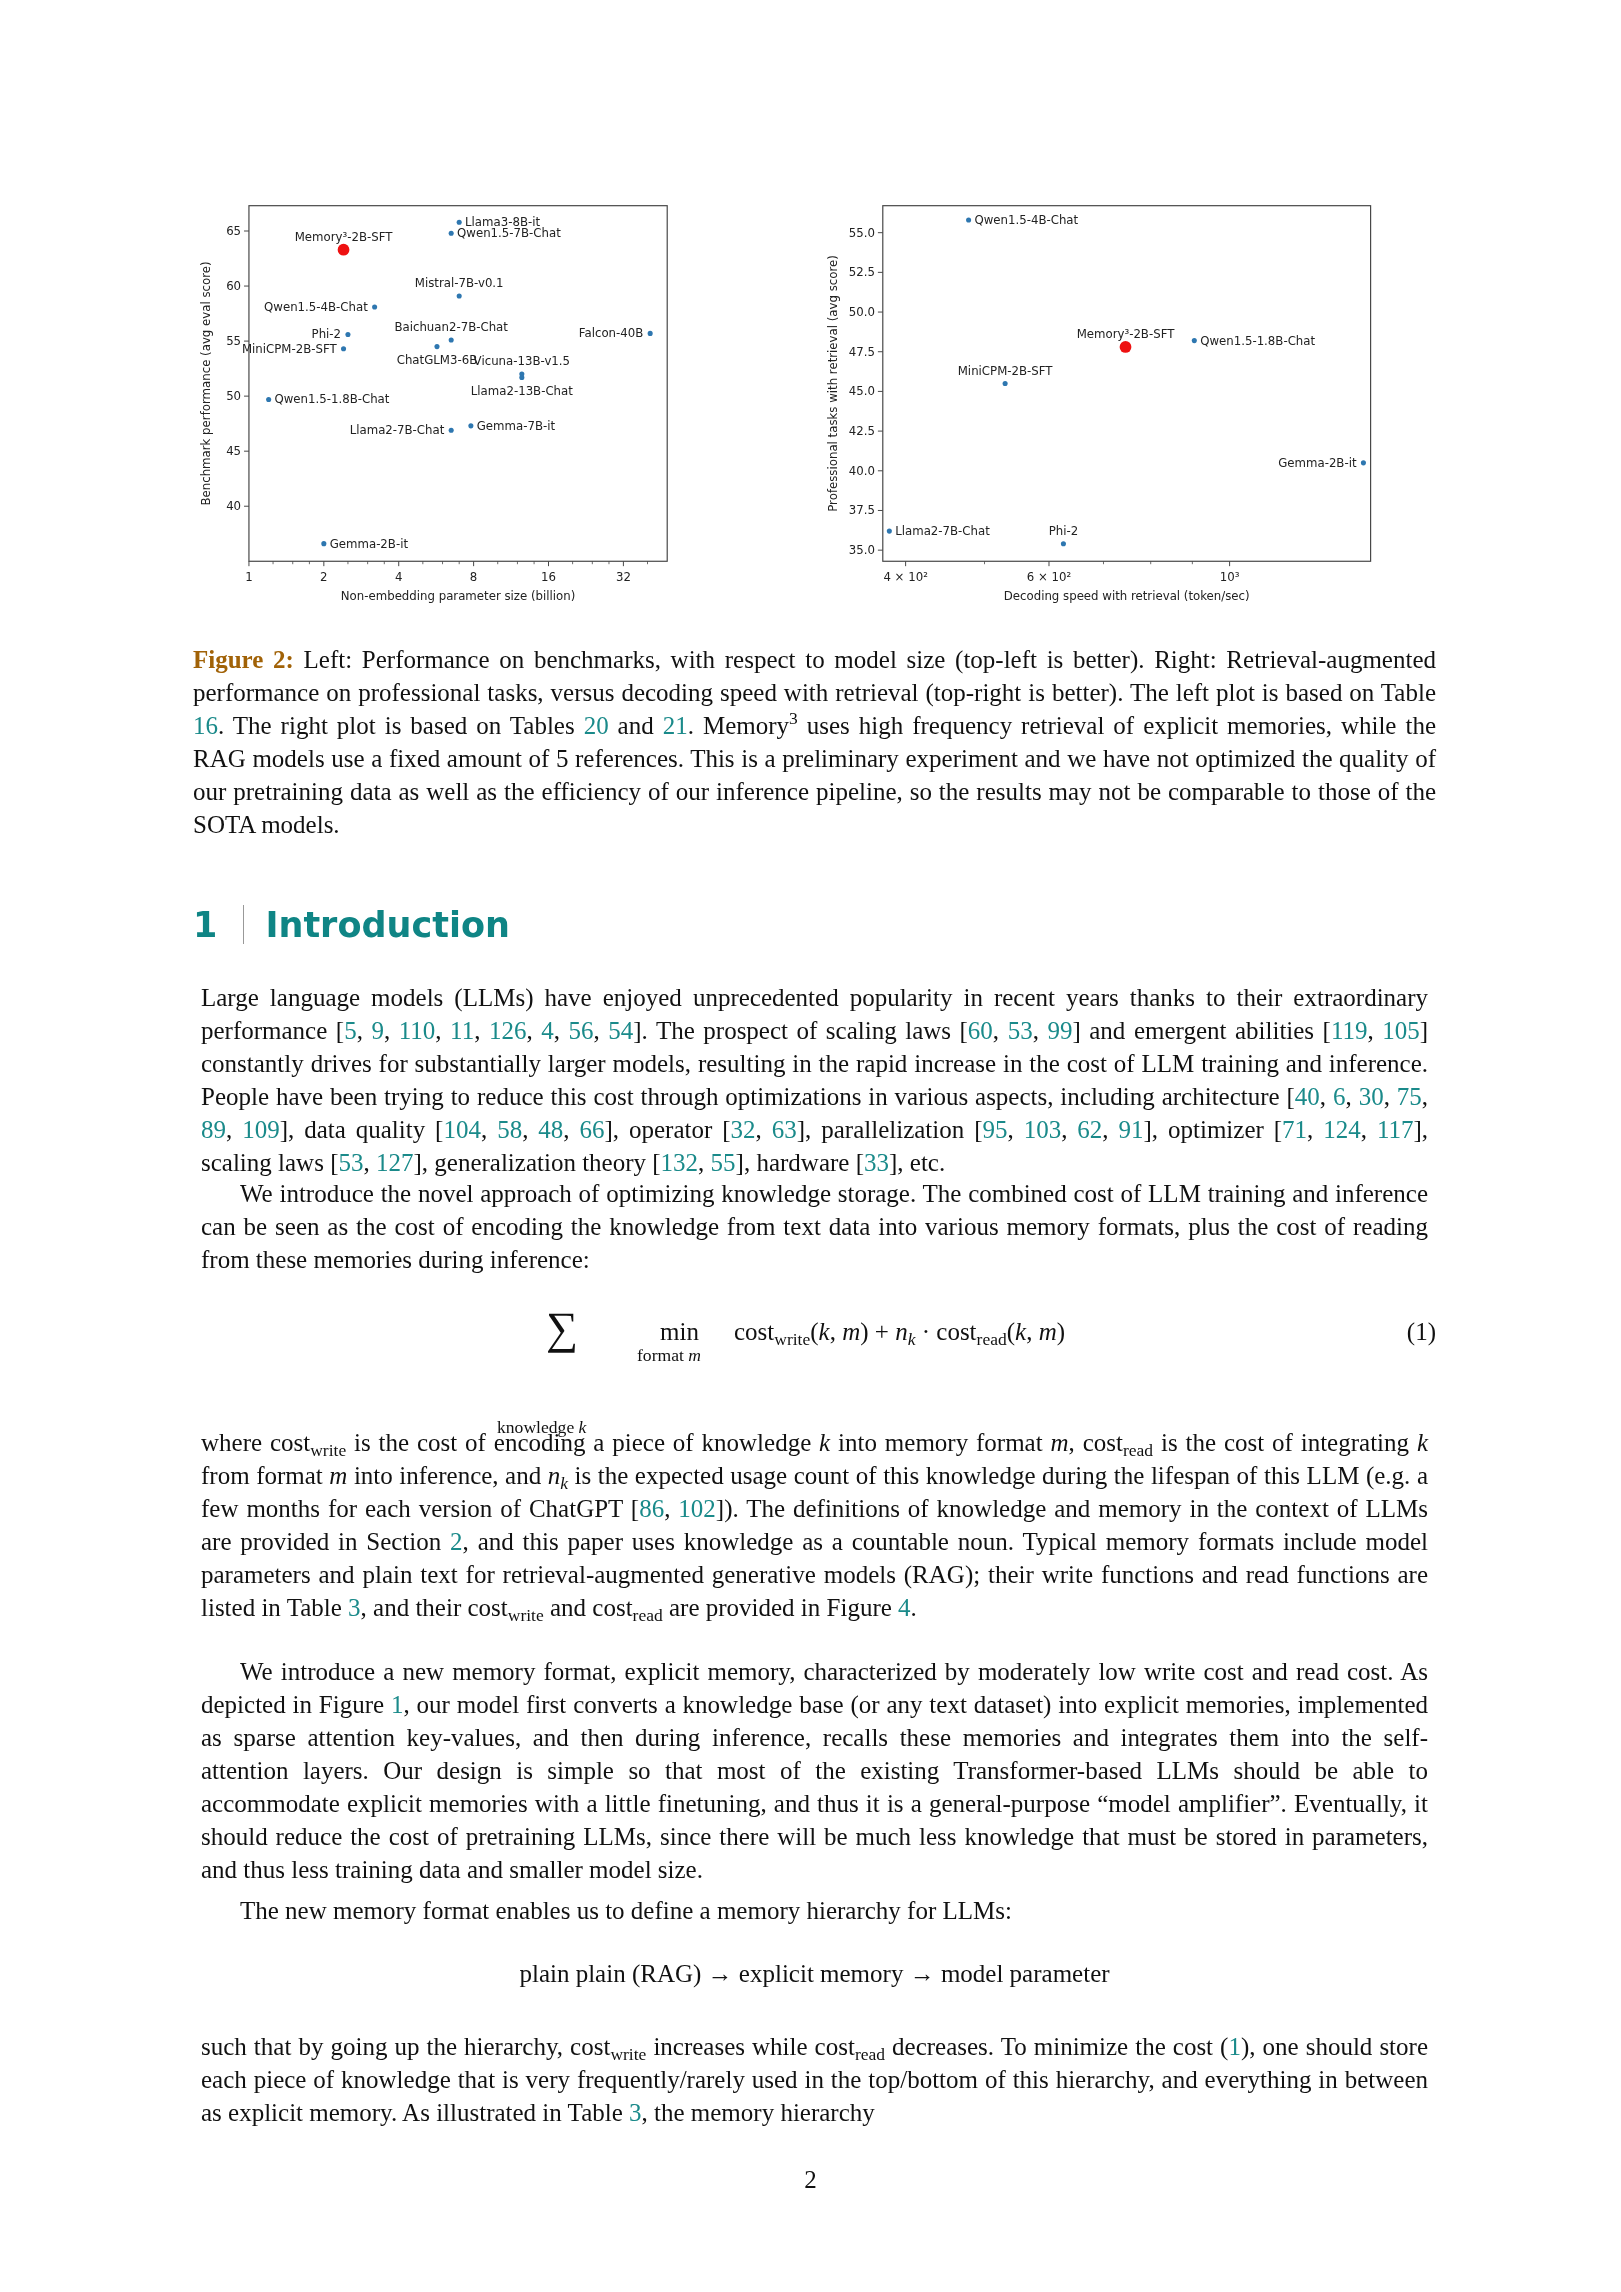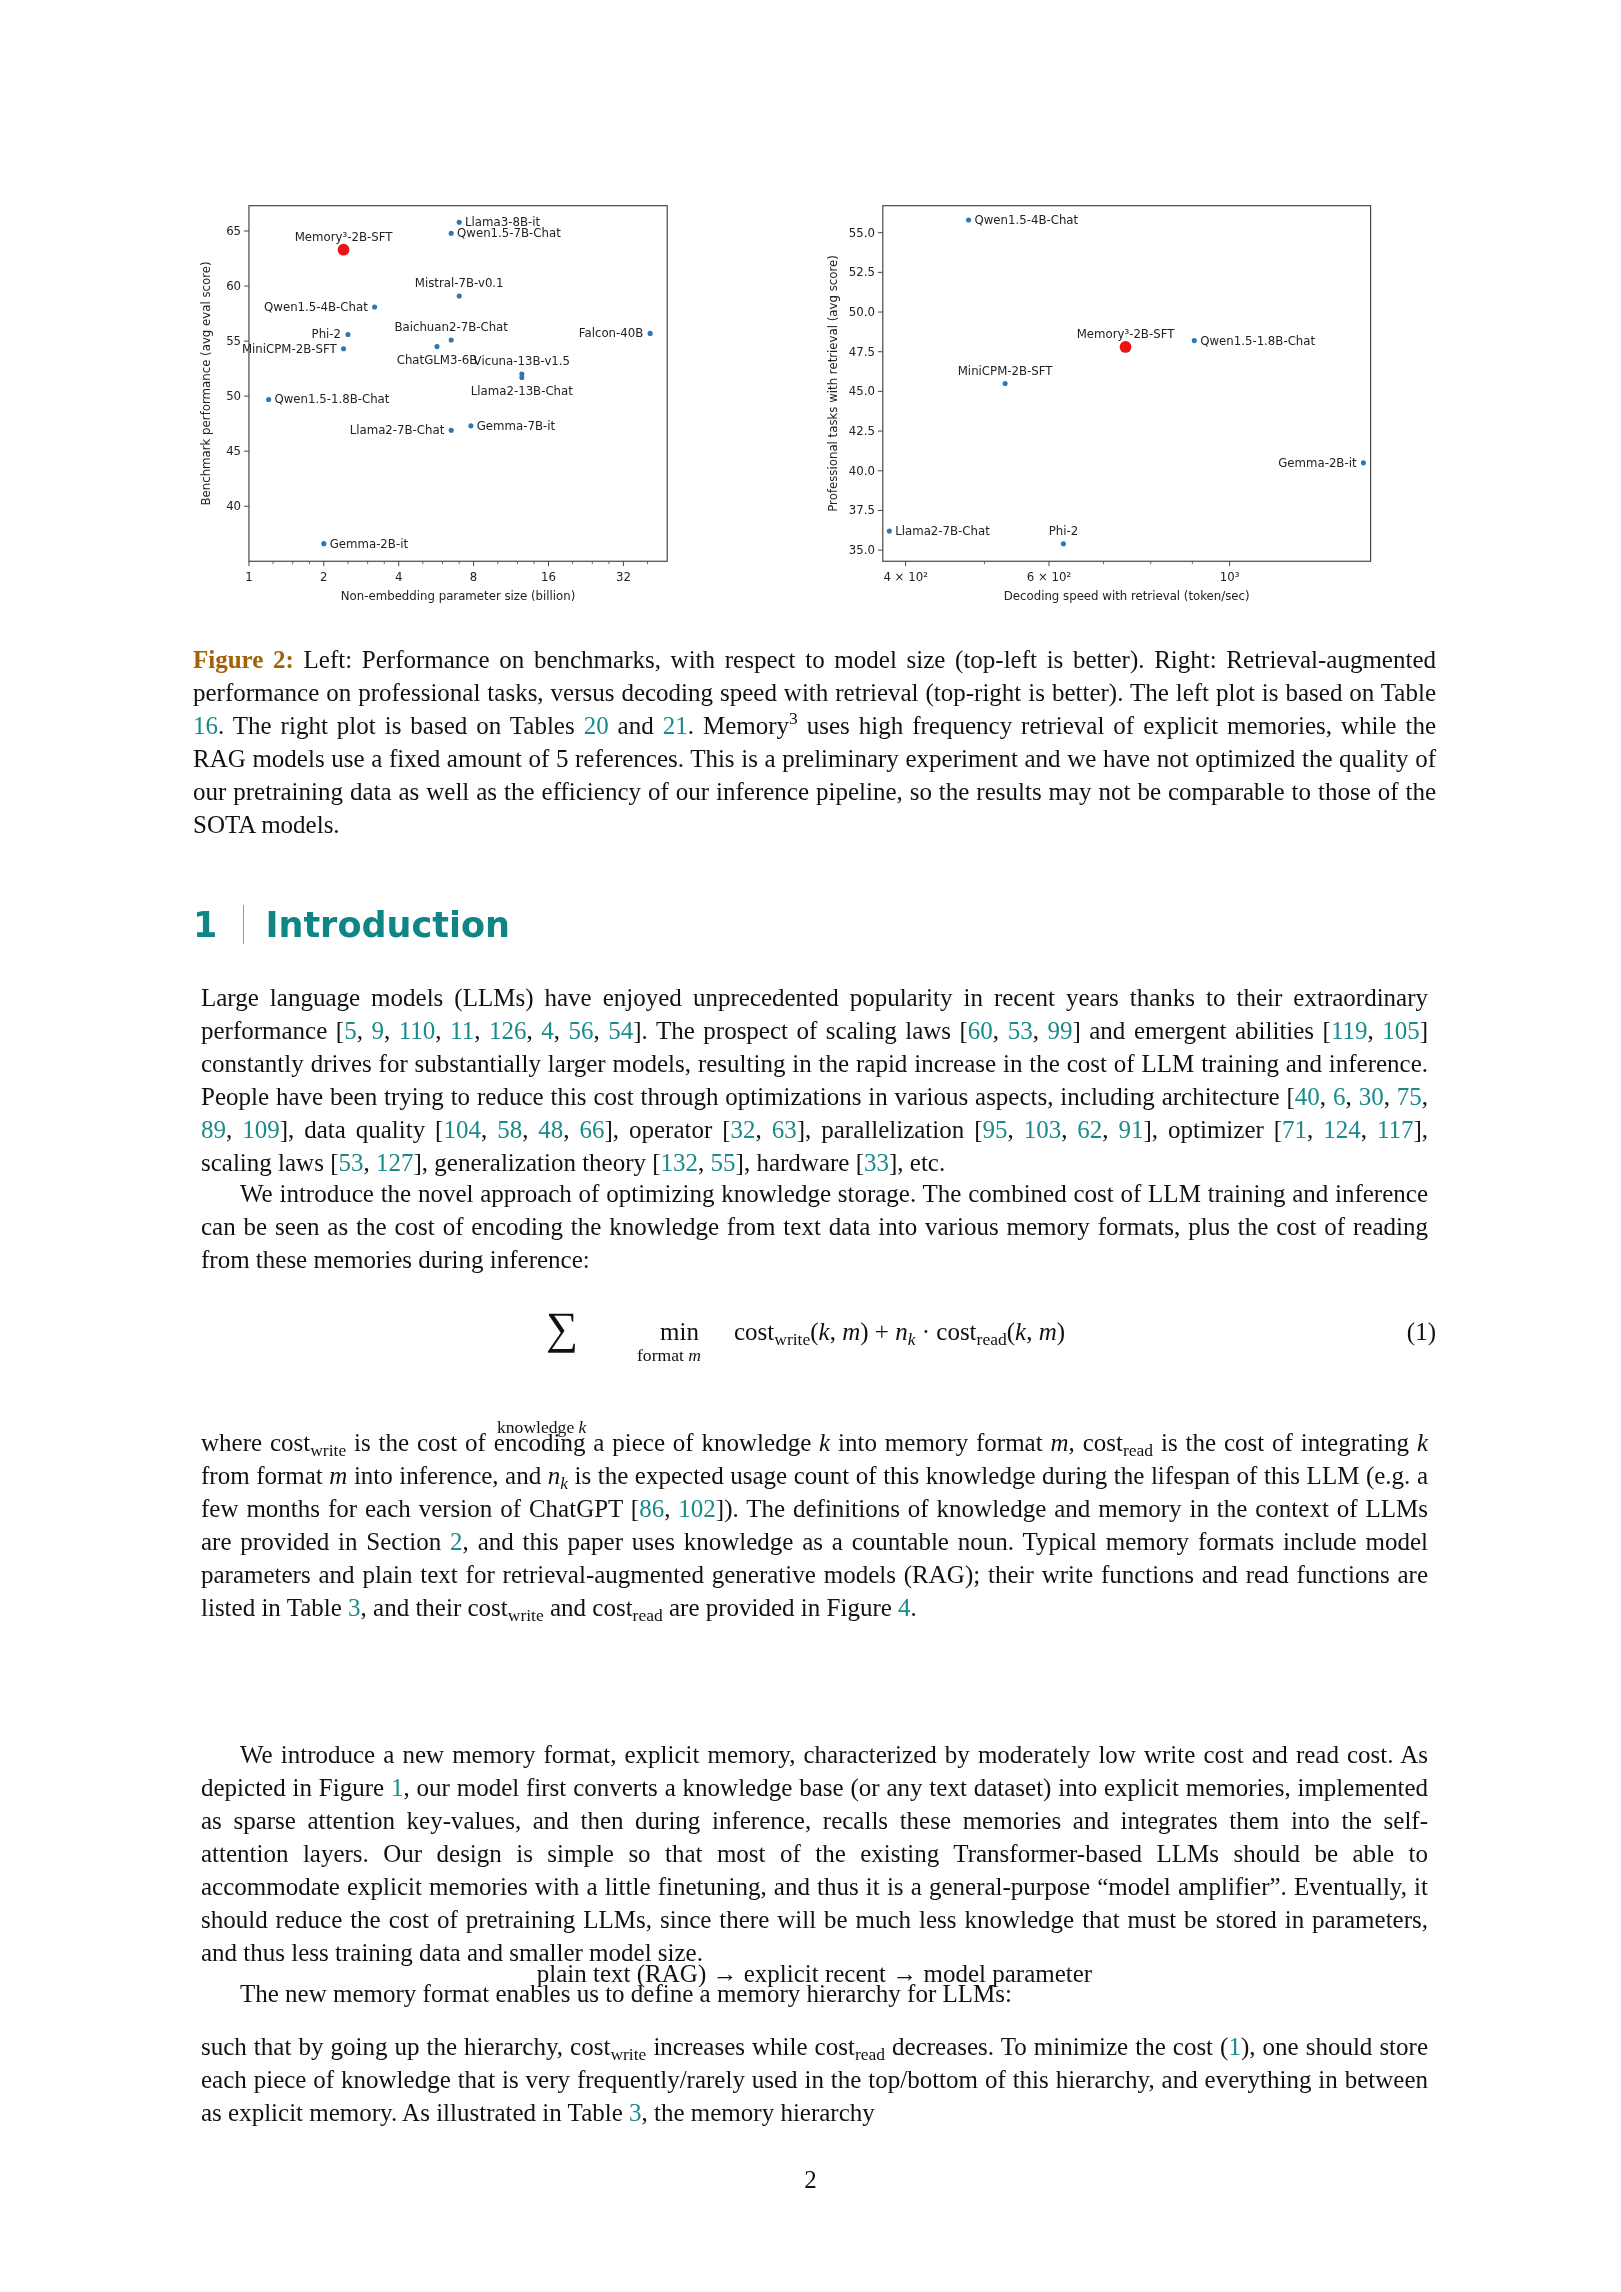--- a/index.html
+++ b/index.html
@@ -196,25 +196,25 @@
   </div>
   <span class="eq-num">(1)</span>
 </div>
 
 <div class="body-text" style="top:1418px">
   <p>
     <span>where cost</span><sub>write</sub><span> is the cost of encoding a piece of knowledge </span><i>k</i><span> into memory format </span><i>m</i><span>, cost</span><sub>read</sub><span> is the cost of integrating </span><i>k</i><span> from format </span><i>m</i><span> into inference, and </span><i>n</i><sub><i>k</i></sub><span> is the expected usage count of this knowledge during the lifespan of this LLM (e.g. a few months for each version of ChatGPT [</span><span id="p3c1"><a class="teal">86</a>, <a class="teal">102</a></span><span>]). The definitions of knowledge and memory in the context of LLMs are provided in Section </span><a class="teal">2</a><span>, and this paper uses knowledge as a countable noun. Typical memory formats include model parameters and plain text for retrieval-augmented generative models (RAG); their write functions and read functions are listed in Table </span><a class="teal">3</a><span>, and their cost</span><sub>write</sub><span> and cost</span><sub>read</sub><span> are provided in Figure </span><a class="teal">4</a><span>.</span>
   </p>
 </div>
 
-<div class="body-text" style="top:1730px">
+<div class="body-text" style="top:1647px">
   <p class="indent"><span>We introduce a new memory format, explicit memory, characterized by moderately low write cost and read cost. As depicted in Figure </span><a class="teal">1</a><span>, our model first converts a knowledge base (or any text dataset) into explicit memories, implemented as sparse attention key-values, and then during inference, recalls these memories and integrates them into the self-attention layers. Our design is simple so that most of the existing Transformer-based LLMs should be able to accommodate explicit memories with a little finetuning, and thus it is a general-purpose “model amplifier”. Eventually, it should reduce the cost of pretraining LLMs, since there will be much less knowledge that must be stored in parameters, and thus less training data and smaller model size.</span></p>
   <p class="indent">The new memory format enables us to define a memory hierarchy for LLMs:</p>
 </div>
 
-<div class="hierarchy">plain text (RAG) → explicit recent → model parameter</div>
+<div class="hierarchy">plain plain (RAG) → explicit memory → model parameter</div>
 
 <div class="body-text" style="top:2022px">
   <p><span>such that by going up the hierarchy, cost</span><sub>write</sub><span> increases while cost</span><sub>read</sub><span> decreases. To minimize the cost (</span><a class="teal">1</a><span>), one should store each piece of knowledge that is very frequently/rarely used in the top/bottom of this hierarchy, and everything in between as explicit memory. As illustrated in Table </span><a class="teal">3</a><span>, the memory hierarchy</span></p>
 </div>
 
 <div class="page-number">2</div>
 
 
 </body></html>

